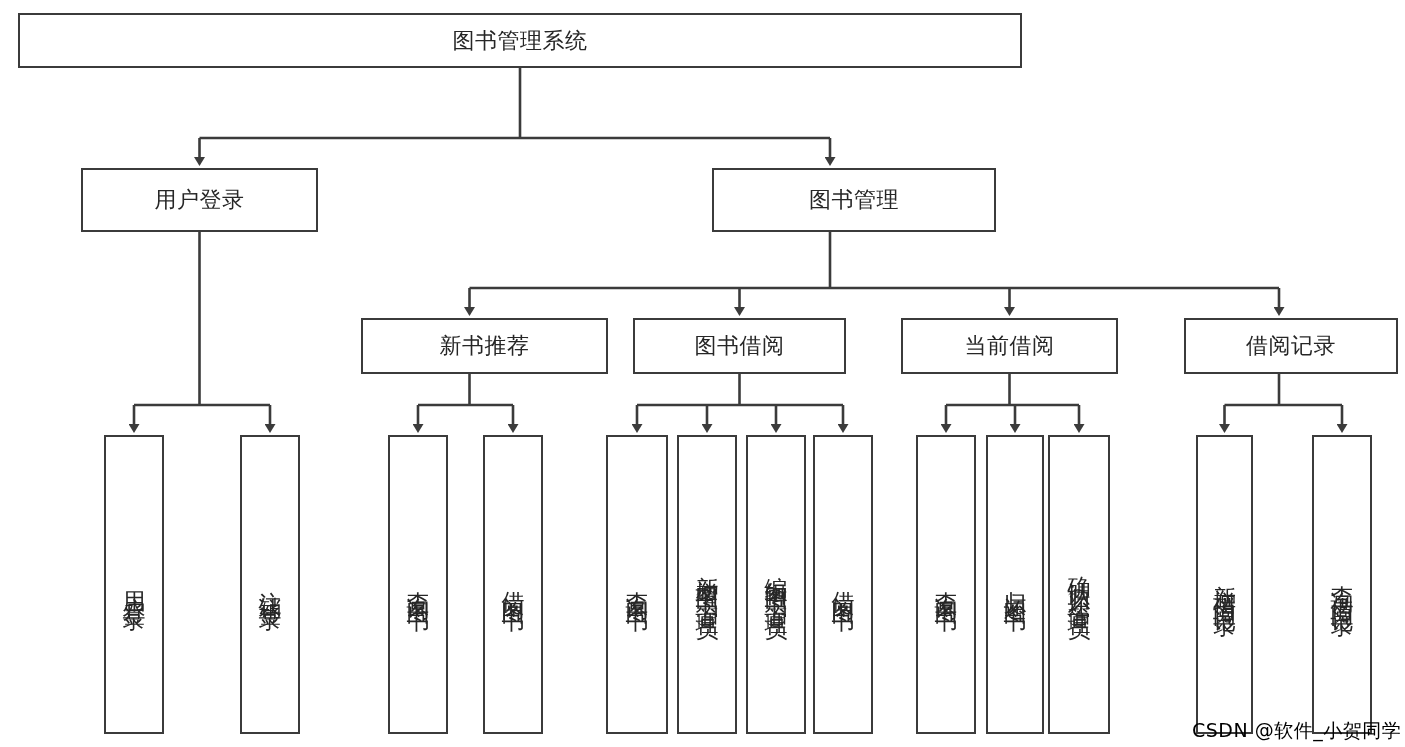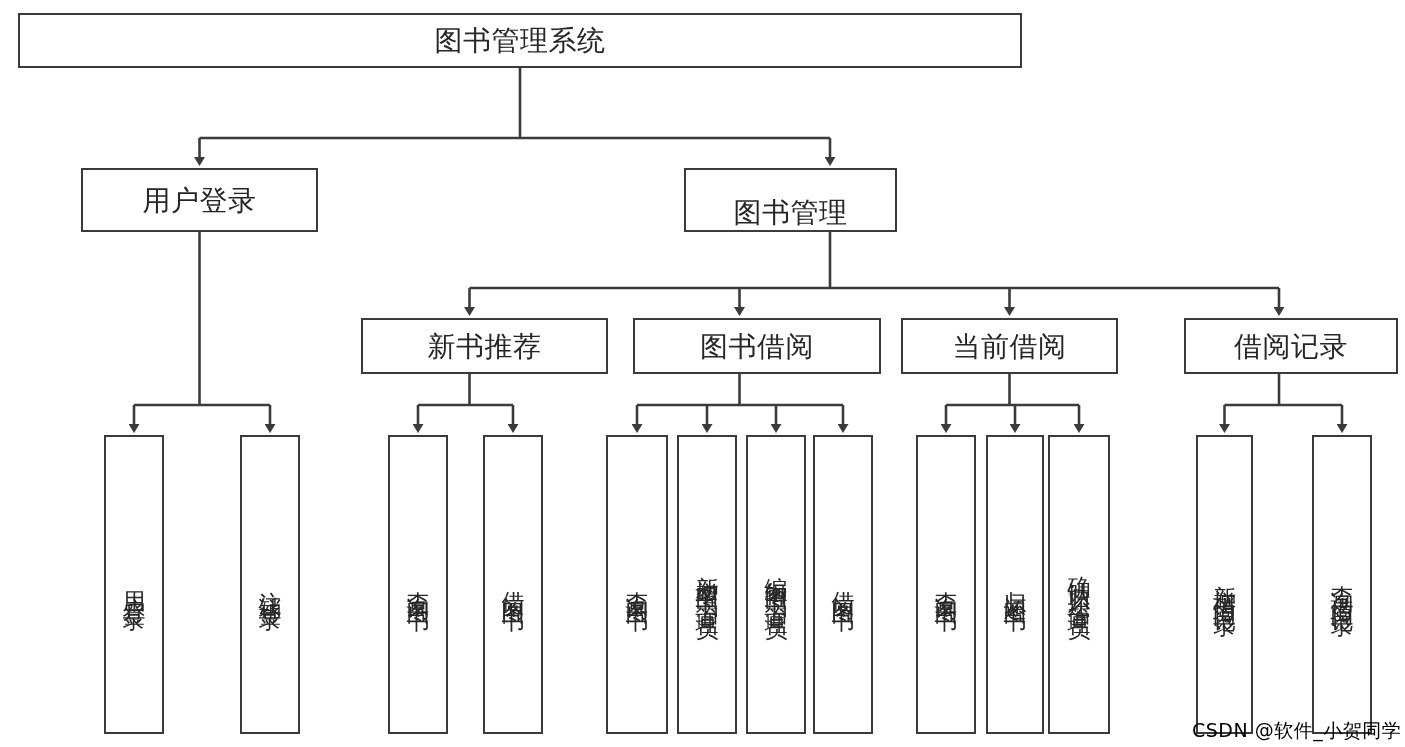--- a/index.html
+++ b/index.html
@@ -34,21 +34,21 @@
     box-sizing: border-box;
     background: #ffffff;
     border: 2.5px solid #3b3b3b;
     display: flex;
     align-items: center;
     justify-content: center;
     color: #262626;
     overflow: hidden;
   }
   .node .label {
-    font-size: 28px;
+    font-size: 22px;
     line-height: 1.25;
     letter-spacing: 0.5px;
     white-space: nowrap;
     color: #262626;
   }
   .node.vertical {
     align-items: center;
     justify-content: center;
   }
   .node.vertical .label {
@@ -113,27 +113,27 @@
         <path d="M1342,405 L1342,425" marker-end="url(#arrow)"></path>
       </g>
   </svg>
   <div id="node-layer">
       <div class="node" style="left: 18px; top: 13px; width: 1004px; height: 55px;">
         <span class="label">图书管理系统</span>
       </div>
       <div class="node" style="left: 81px; top: 168px; width: 237px; height: 64px;">
         <span class="label">用户登录</span>
       </div>
-      <div class="node" style="left: 684px; top: 168px; width: 213px; height: 64px; align-items: flex-end;">
+      <div class="node" style="left: 712px; top: 168px; width: 284px; height: 64px;">
         <span class="label">图书管理</span>
       </div>
       <div class="node" style="left: 361px; top: 318px; width: 247px; height: 56px;">
         <span class="label">新书推荐</span>
       </div>
-      <div class="node" style="left: 633px; top: 318px; width: 248px; height: 56px;">
+      <div class="node" style="left: 633px; top: 318px; width: 213px; height: 56px;">
         <span class="label">图书借阅</span>
       </div>
       <div class="node" style="left: 901px; top: 318px; width: 217px; height: 56px;">
         <span class="label">当前借阅</span>
       </div>
       <div class="node" style="left: 1172px; top: 318px; width: 214px; height: 56px; margin-left: 12px;">
         <span class="label">借阅记录</span>
       </div>
       <div class="node vertical" style="left: 104px; top: 435px; width: 60px; height: 299px;">
         <span class="label">用户登录</span>

